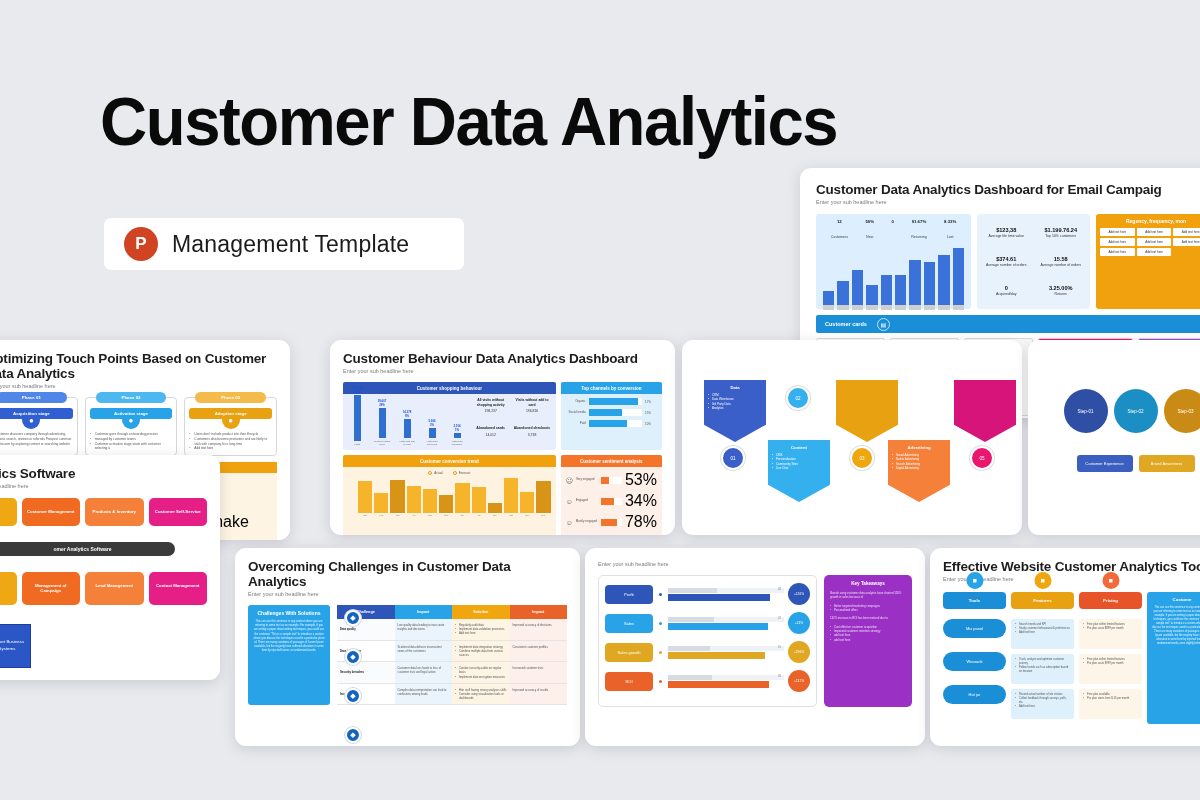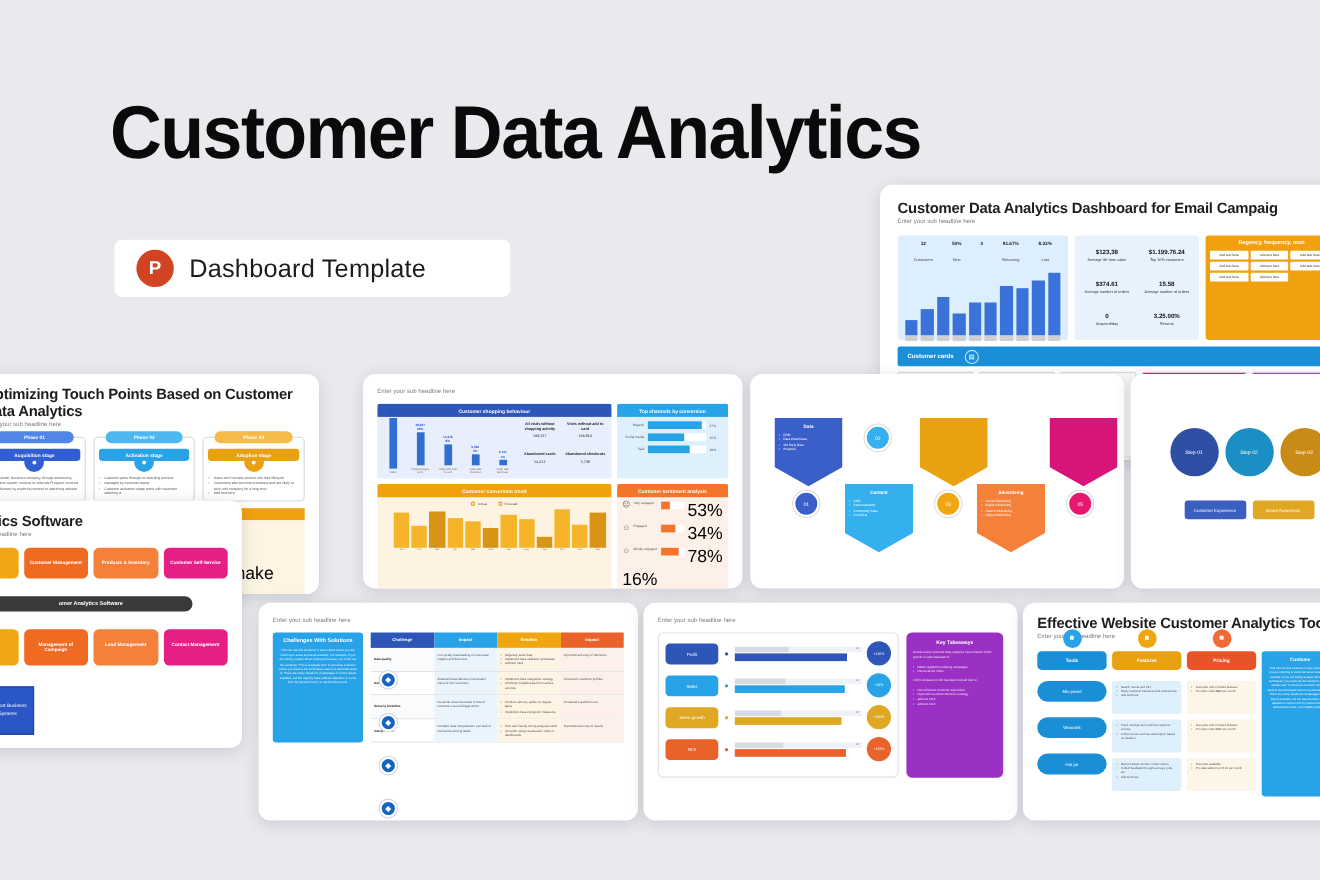--- a/index.html
+++ b/index.html
@@ -125,21 +125,21 @@
   .hbar .tr{ flex:1; height:7px; background:#fff; position:relative;}
   .hbar .tr i{ display:block; height:100%; }
   .hbar .vv{ font-size:3px; color:#555; width:12px;}
   .trend{ display:flex; align-items:flex-end; gap:2px; height:36px; padding-left:10px;}
   .trend i{ flex:1; background:#f5b429; }
   .months{ display:flex; gap:2px; padding-left:10px; margin-top:1px;}
   .months span{ flex:1; font-size:2.2px; color:#777; text-align:center;}
   .lg{ display:flex; gap:10px; justify-content:center; font-size:3px; color:#555; margin-bottom:2px;}
   .lg em{ font-style:normal; display:flex; align-items:center; gap:2px;}
   .lg b{ width:4px;height:4px;border-radius:50%;border:1px solid #e0a020; display:inline-block;}
-  .senti{ display:flex; align-items:flex-start; gap:3px; margin-bottom:3px;}
+  .senti{ display:flex; align-items:center; gap:3px; margin-bottom:3px;}
   .senti .face{ font-size:7px; color:#666; line-height:1;}
   .senti .nm{ font-size:3px; color:#555; width:22px; line-height:1.2;}
 
   #hex{ left:682px; top:340px; width:340px; height:195px; padding:11px 13px;}
   .hexwrap{ position:absolute; left:14px; right:14px; top:34px; bottom:12px;}
   .hexnode{ position:absolute; width:62px; height:62px; color:#fff; padding:5px 4px;
             clip-path:polygon(0 0,100% 0,100% 72%,50% 100%,0 72%); }
   .hexnode b{ font-size:4.2px; display:block; text-align:center; margin-bottom:3px;}
   .hexnode li{ font-size:2.9px; list-style:none; line-height:1.5; padding-left:4px; position:relative;}
   .hexnode li::before{content:"•";position:absolute;left:0;}
@@ -212,21 +212,21 @@
   .tl-right{ flex:0 0 70px; background:#29a3e8; border-radius:3px; padding:5px;}
   .tl-right h6{ color:#fff; font-size:4.4px; text-align:center; margin-bottom:4px;}
   .tl-right p{ color:#eaf7ff; font-size:2.6px; line-height:1.55; text-align:center;}
 </style>
 </head>
 <body>
 
 <div class="hero-title">Customer Data Analytics</div>
 <div class="ppt-badge">
   <span class="ppt-logo">P</span>
-  <span class="ppt-label">Dashboard Template</span>
+  <span class="ppt-label">Management Template</span>
 </div>
 
 <div class="slide" id="dash">
   <div class="s-title">Customer Data Analytics Dashboard for Email Campaig</div>
   <div class="s-sub">Enter your sub headline here</div>
   <div class="row1">
     <div class="panel kpi-chart">
       <div class="kpi-heads" id="kpiHeads">
           <div><b>12</b><span>Customers</span></div>
           <div><b>50%</b><span>New</span></div>
@@ -395,20 +395,21 @@
   <div class="soft-row" id="softBottom">
       <div class="nodebox" style="background: rgb(240, 167, 20);">edia ment</div>
       <div class="nodebox" style="background: rgb(240, 106, 34);">Management of Campaign</div>
       <div class="nodebox" style="background: rgb(244, 128, 58);">Lead Management</div>
       <div class="nodebox" style="background: rgb(229, 31, 134);">Contact Management</div>
     </div>
   <div class="sbs">Support Business Systems</div>
 </div>
 
 <div class="slide" id="behav">
+  <div class="s-title">Customer Behaviour Data Analytics Dashboard</div>
   <div class="s-sub">Enter your sub headline here</div>
   <div class="bh-grid">
     <div class="bpanel" style="background:#e8eefb">
       <h6 style="background:#2e56b8">Customer shopping behaviour</h6>
       <div class="bbody" style="display:flex;gap:6px">
         <div class="funnel" id="funnel" style="flex:1.5">
             <div>
               <b>212,394<br>100%</b>
               <i style="height: 46px;"></i>
               <span>Visits</span>
@@ -603,20 +604,21 @@
       <div class="stepc" style="background: rgb(27, 143, 196);">Step-02</div>
       <div class="stepc" style="background: rgb(201, 139, 22);">Step-03</div>
     </div>
   <div class="steplbl" id="stepLabels">
       <div style="background: rgb(58, 95, 192);">Customer Experience</div>
       <div style="background: rgb(224, 167, 35);">Brand Awareness</div>
     </div>
 </div>
 
 <div class="slide" id="chal">
+  <div class="s-title">Overcoming Challenges in Customer Data Analytics</div>
   <div class="s-sub">Enter your sub headline here</div>
   <div class="chal-wrap">
     <div class="chal-left">
       <h6>Challenges With Solutions</h6>
       <p>This can use this sentence in any context where you are referring to some text as an example. For example, if you are writing a paper about writing techniques, you could use the sentence "This is a sample text" to introduce a section where you discuss the techniques used in a particular piece of. There are many variations of passages of Lorem Ipsum available, but the majority have suffered alteration in some form by injected humor, or randomized words.</p>
     </div>
     <div class="ctable">
       <div class="hd" id="chalHead">
           <div style="background: rgb(46, 86, 184);">Challenge</div>
           <div style="background: rgb(41, 163, 232);">Impact</div>

